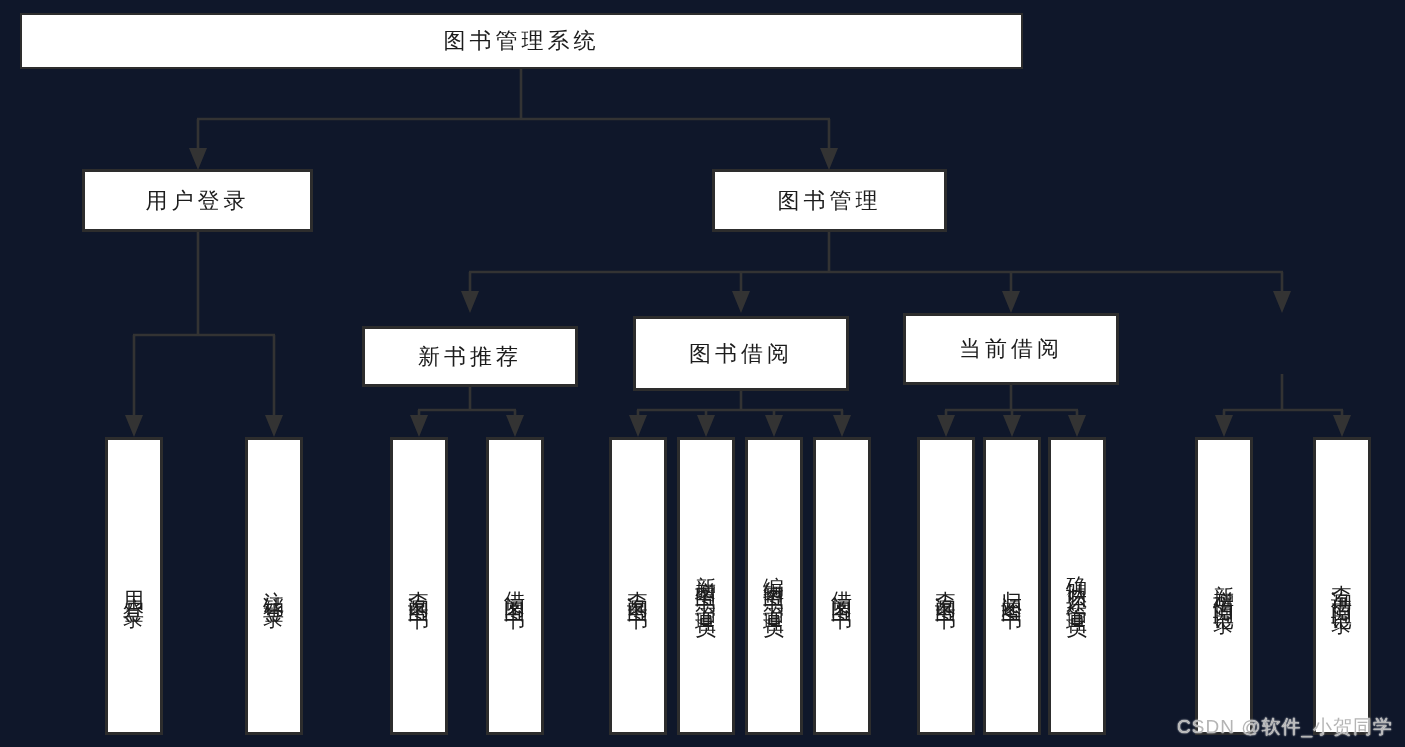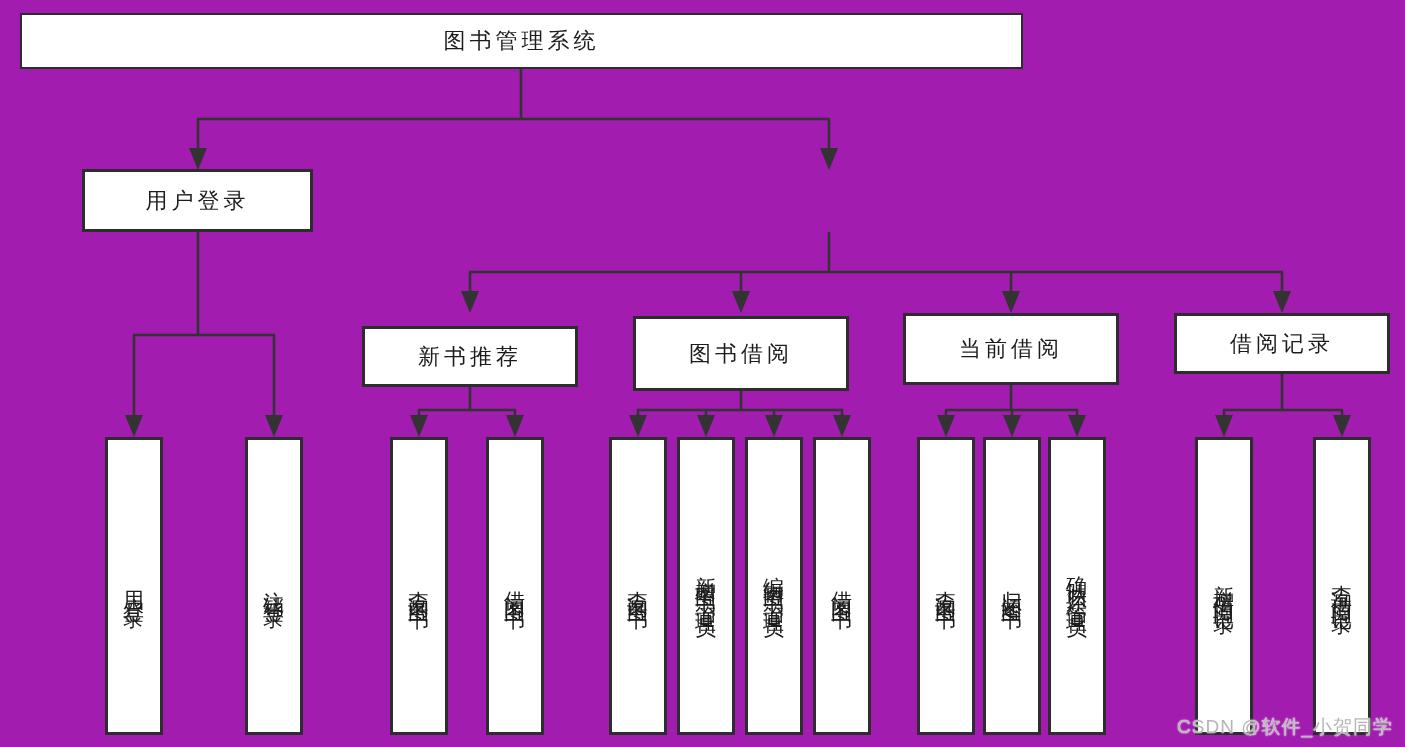--- a/index.html
+++ b/index.html
@@ -5,21 +5,21 @@
   * { margin: 0; padding: 0; box-sizing: border-box; }
   html, body { background: #ffffff; }
   body {
     font-family: "Liberation Sans", "DejaVu Sans", sans-serif;
     color: #1c1c1c;
   }
   .canvas {
     position: relative;
     width: 1405px;
     height: 747px;
-    background: #a21caf;
+    background: #0f172a;
     overflow: hidden;
   }
   .connectors {
     position: absolute;
     left: 0; top: 0;
     width: 1405px;
     height: 747px;
   }
   .node {
     position: absolute;
@@ -110,32 +110,32 @@
     </g>
   </svg>
 
   <div class="node root" style="left:20px; top:13px; width:1003px; height:56px;">
     <span>图书管理系统</span>
   </div>
 
   <div class="node" style="left:82px; top:169px; width:231px; height:63px;">
     <span>用户登录</span>
   </div>
+  <div class="node" style="left:712px; top:169px; width:235px; height:63px;">
+    <span>图书管理</span>
+  </div>
 
   <div class="node" style="left:362px; top:326px; width:216px; height:61px;">
     <span>新书推荐</span>
   </div>
   <div class="node" style="left:633px; top:316px; width:216px; height:75px;">
     <span>图书借阅</span>
   </div>
   <div class="node" style="left:903px; top:313px; width:216px; height:72px;">
     <span>当前借阅</span>
-  </div>
-  <div class="node" style="left:1174px; top:313px; width:216px; height:61px;">
-    <span>借阅记录</span>
   </div>
 
   <div class="leaf" style="left:105px;">
     <span>用户登录</span>
   </div>
   <div class="leaf" style="left:245px;">
     <span>注销登录</span>
   </div>
 
   <div class="leaf" style="left:390px;">

